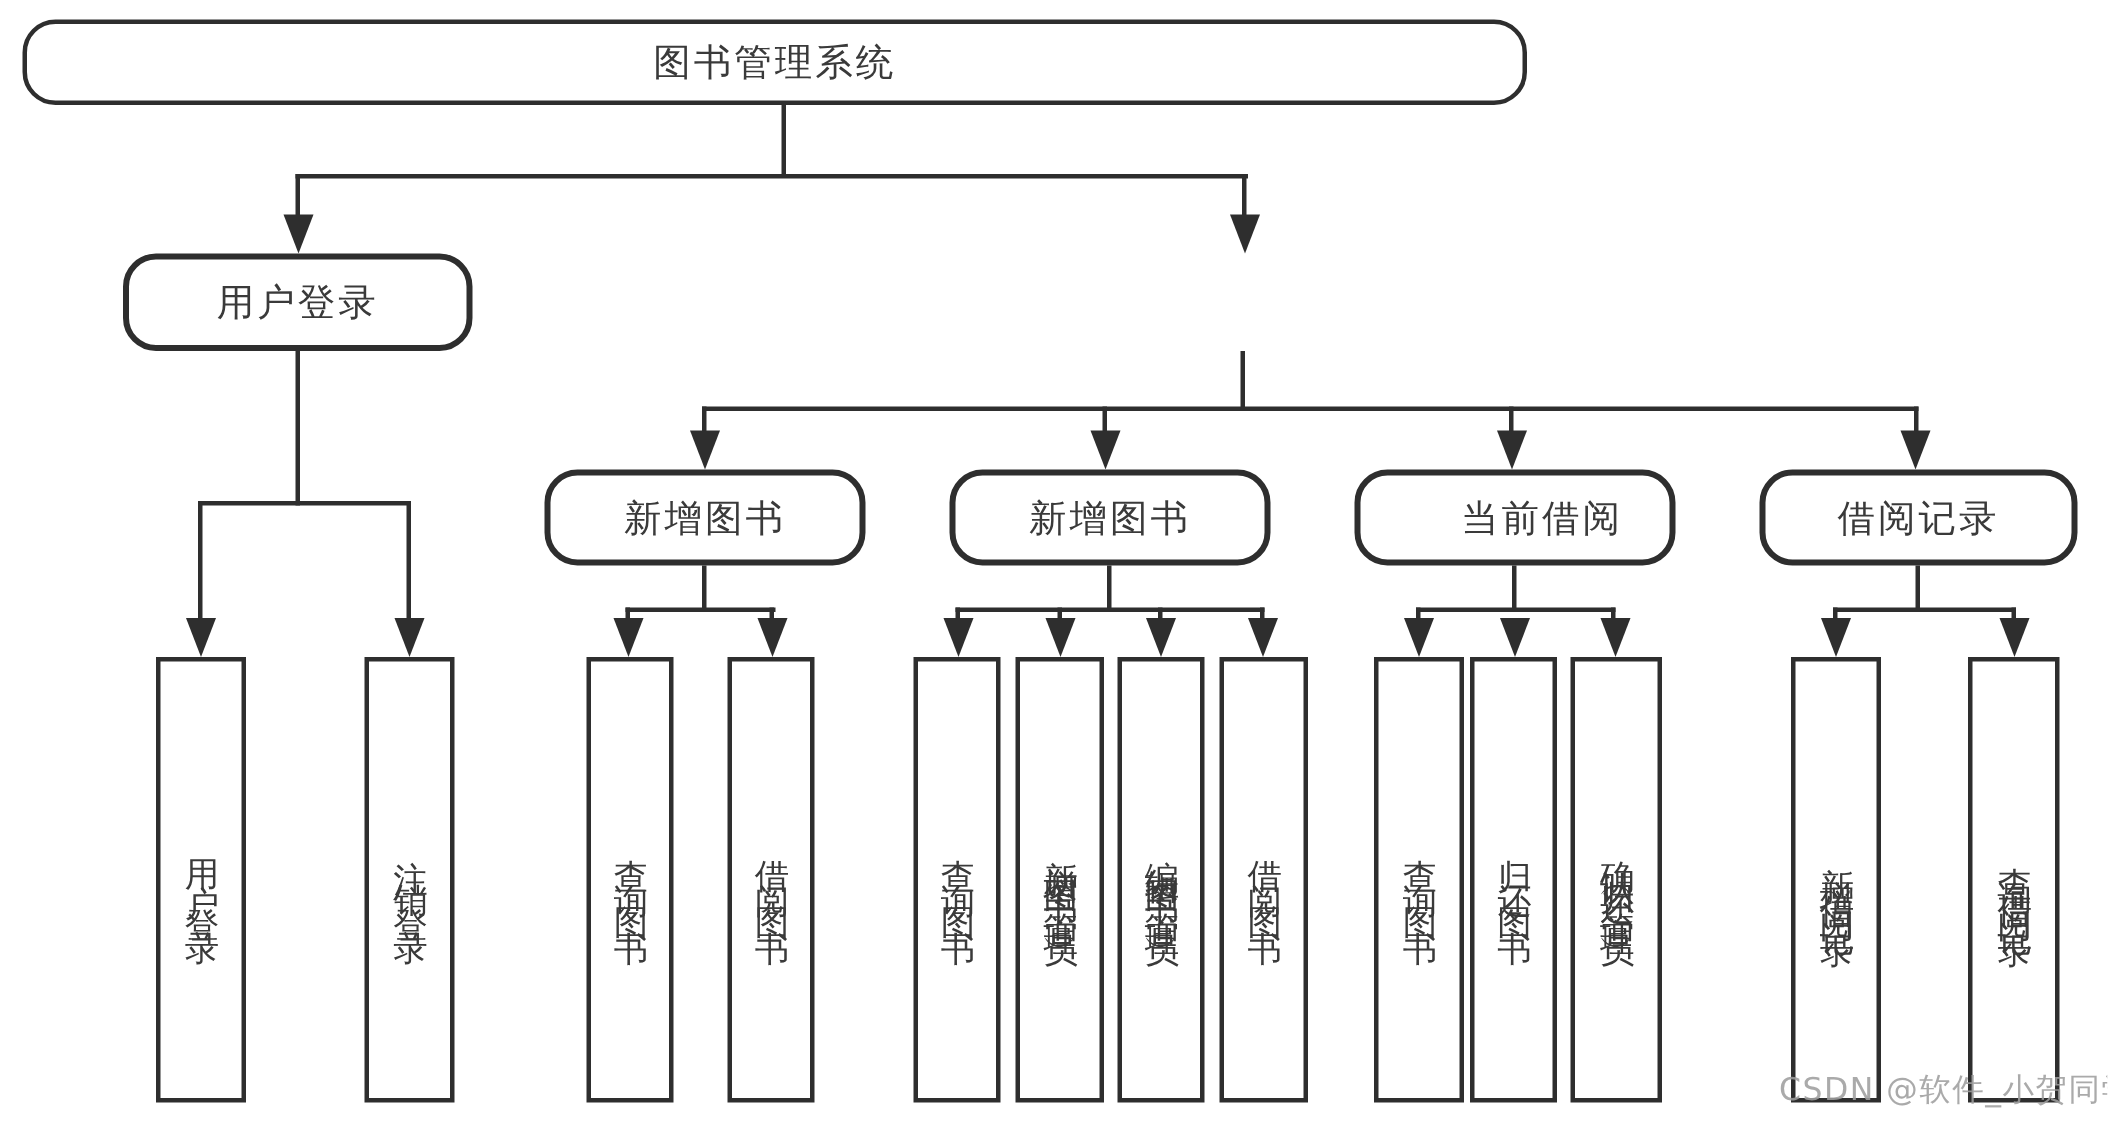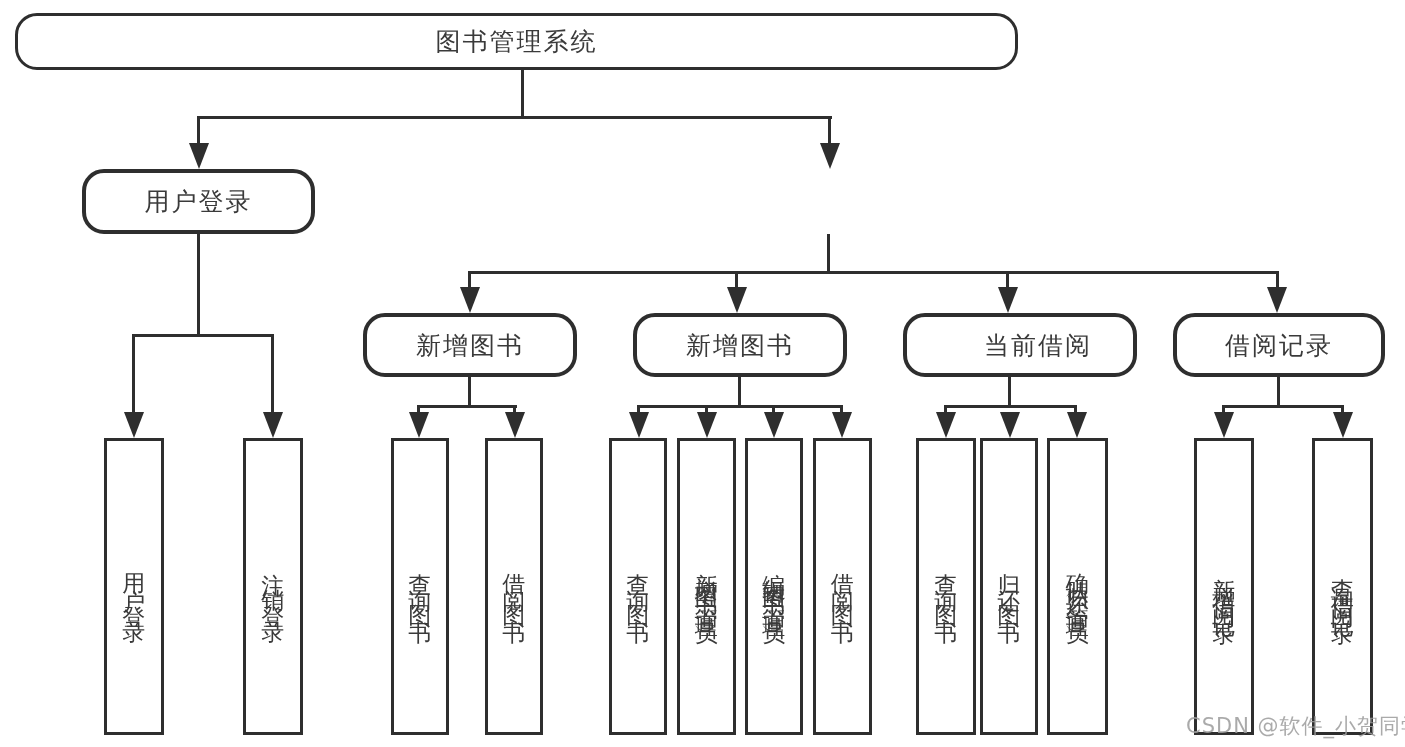--- a/index.html
+++ b/index.html
@@ -76,21 +76,21 @@
   <div class="ar" style="left:727px;top:287px;"></div>
   <div class="ar" style="left:998px;top:287px;"></div>
   <div class="ar" style="left:1267px;top:287px;"></div>
 
   <div class="box hnode thick" style="left:363px;top:313px;width:214px;height:64px;">
     <span>新增图书</span>
   </div>
   <div class="box hnode thick" style="left:633px;top:313px;width:214px;height:64px;">
     <span>新增图书</span>
   </div>
-  <div class="box hnode thick" style="left:903px;top:313px;width:234px;height:64px;padding-left:36px;">
+  <div class="box hnode thick" style="left:903px;top:313px;width:214px;height:64px;padding-left:36px;">
     <span>当前借阅</span>
   </div>
   <div class="box hnode thick" style="left:1173px;top:313px;width:212px;height:64px;">
     <span>借阅记录</span>
   </div>
 
   <div class="vl" style="left:468px;top:377px;height:31px;"></div>
   <div class="hl" style="left:417px;top:405px;width:100px;"></div>
   <div class="vl" style="left:417px;top:405px;height:10px;"></div>
   <div class="vl" style="left:513px;top:405px;height:10px;"></div>

